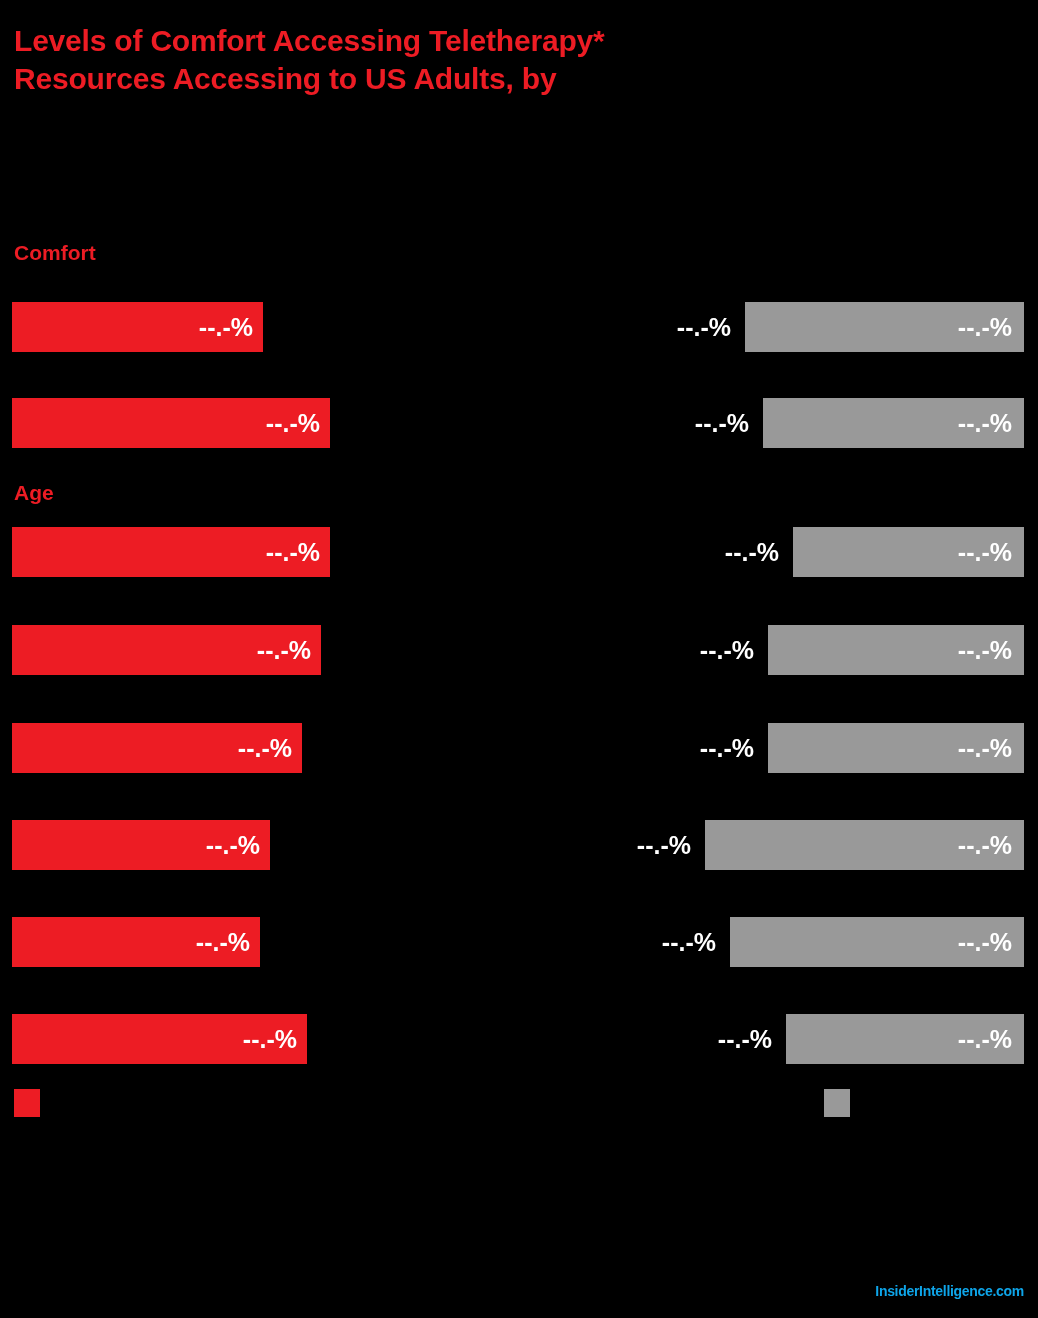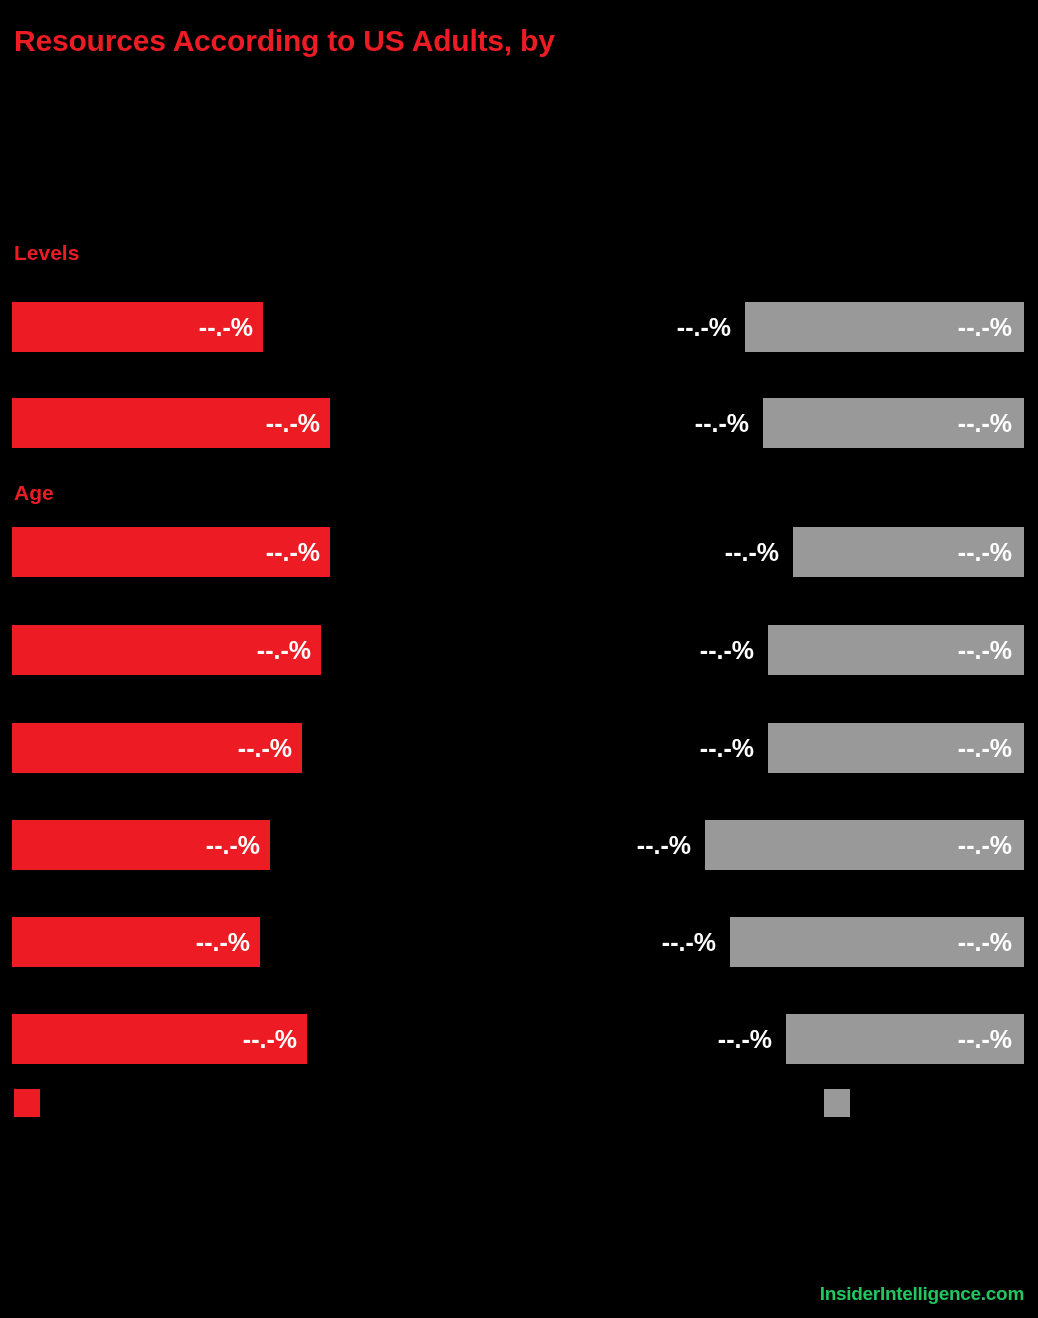--- a/index.html
+++ b/index.html
@@ -112,36 +112,37 @@
     font-size:14px;
     line-height:1.45;
   }
   .notes div{margin-bottom:4px;}
 
   
   .footer{
     position:absolute;
     right:14px;
     top:1283px;
-    color:#22c55e;
-    font-size:19px;
+    color:#0ea5e9;
+    font-size:14px;
     font-weight:bold;
     letter-spacing:-0.3px;
   }
 </style>
 </head>
 <body>
 
 <div class="canvas">
 
   <div class="title">
-    <span>Resources According to US Adults, by</span>
-  </div>
-
-  <div class="section-label" id="sec-gender">Levels</div>
+    <span>Levels of Comfort Accessing Teletherapy*</span>
+    <span>Resources Accessing to US Adults, by</span>
+  </div>
+
+  <div class="section-label" id="sec-gender">Comfort</div>
 
   <div class="row" style="top:302px;">
     <div class="bar-left" style="width:251px;">
       <span class="val">--.-%</span>
     </div>
     <div class="bar-right" style="left:745px;width:279px;">
       <span class="val-out">--.-%</span>
       <span class="val">--.-%</span>
     </div>
   </div>

